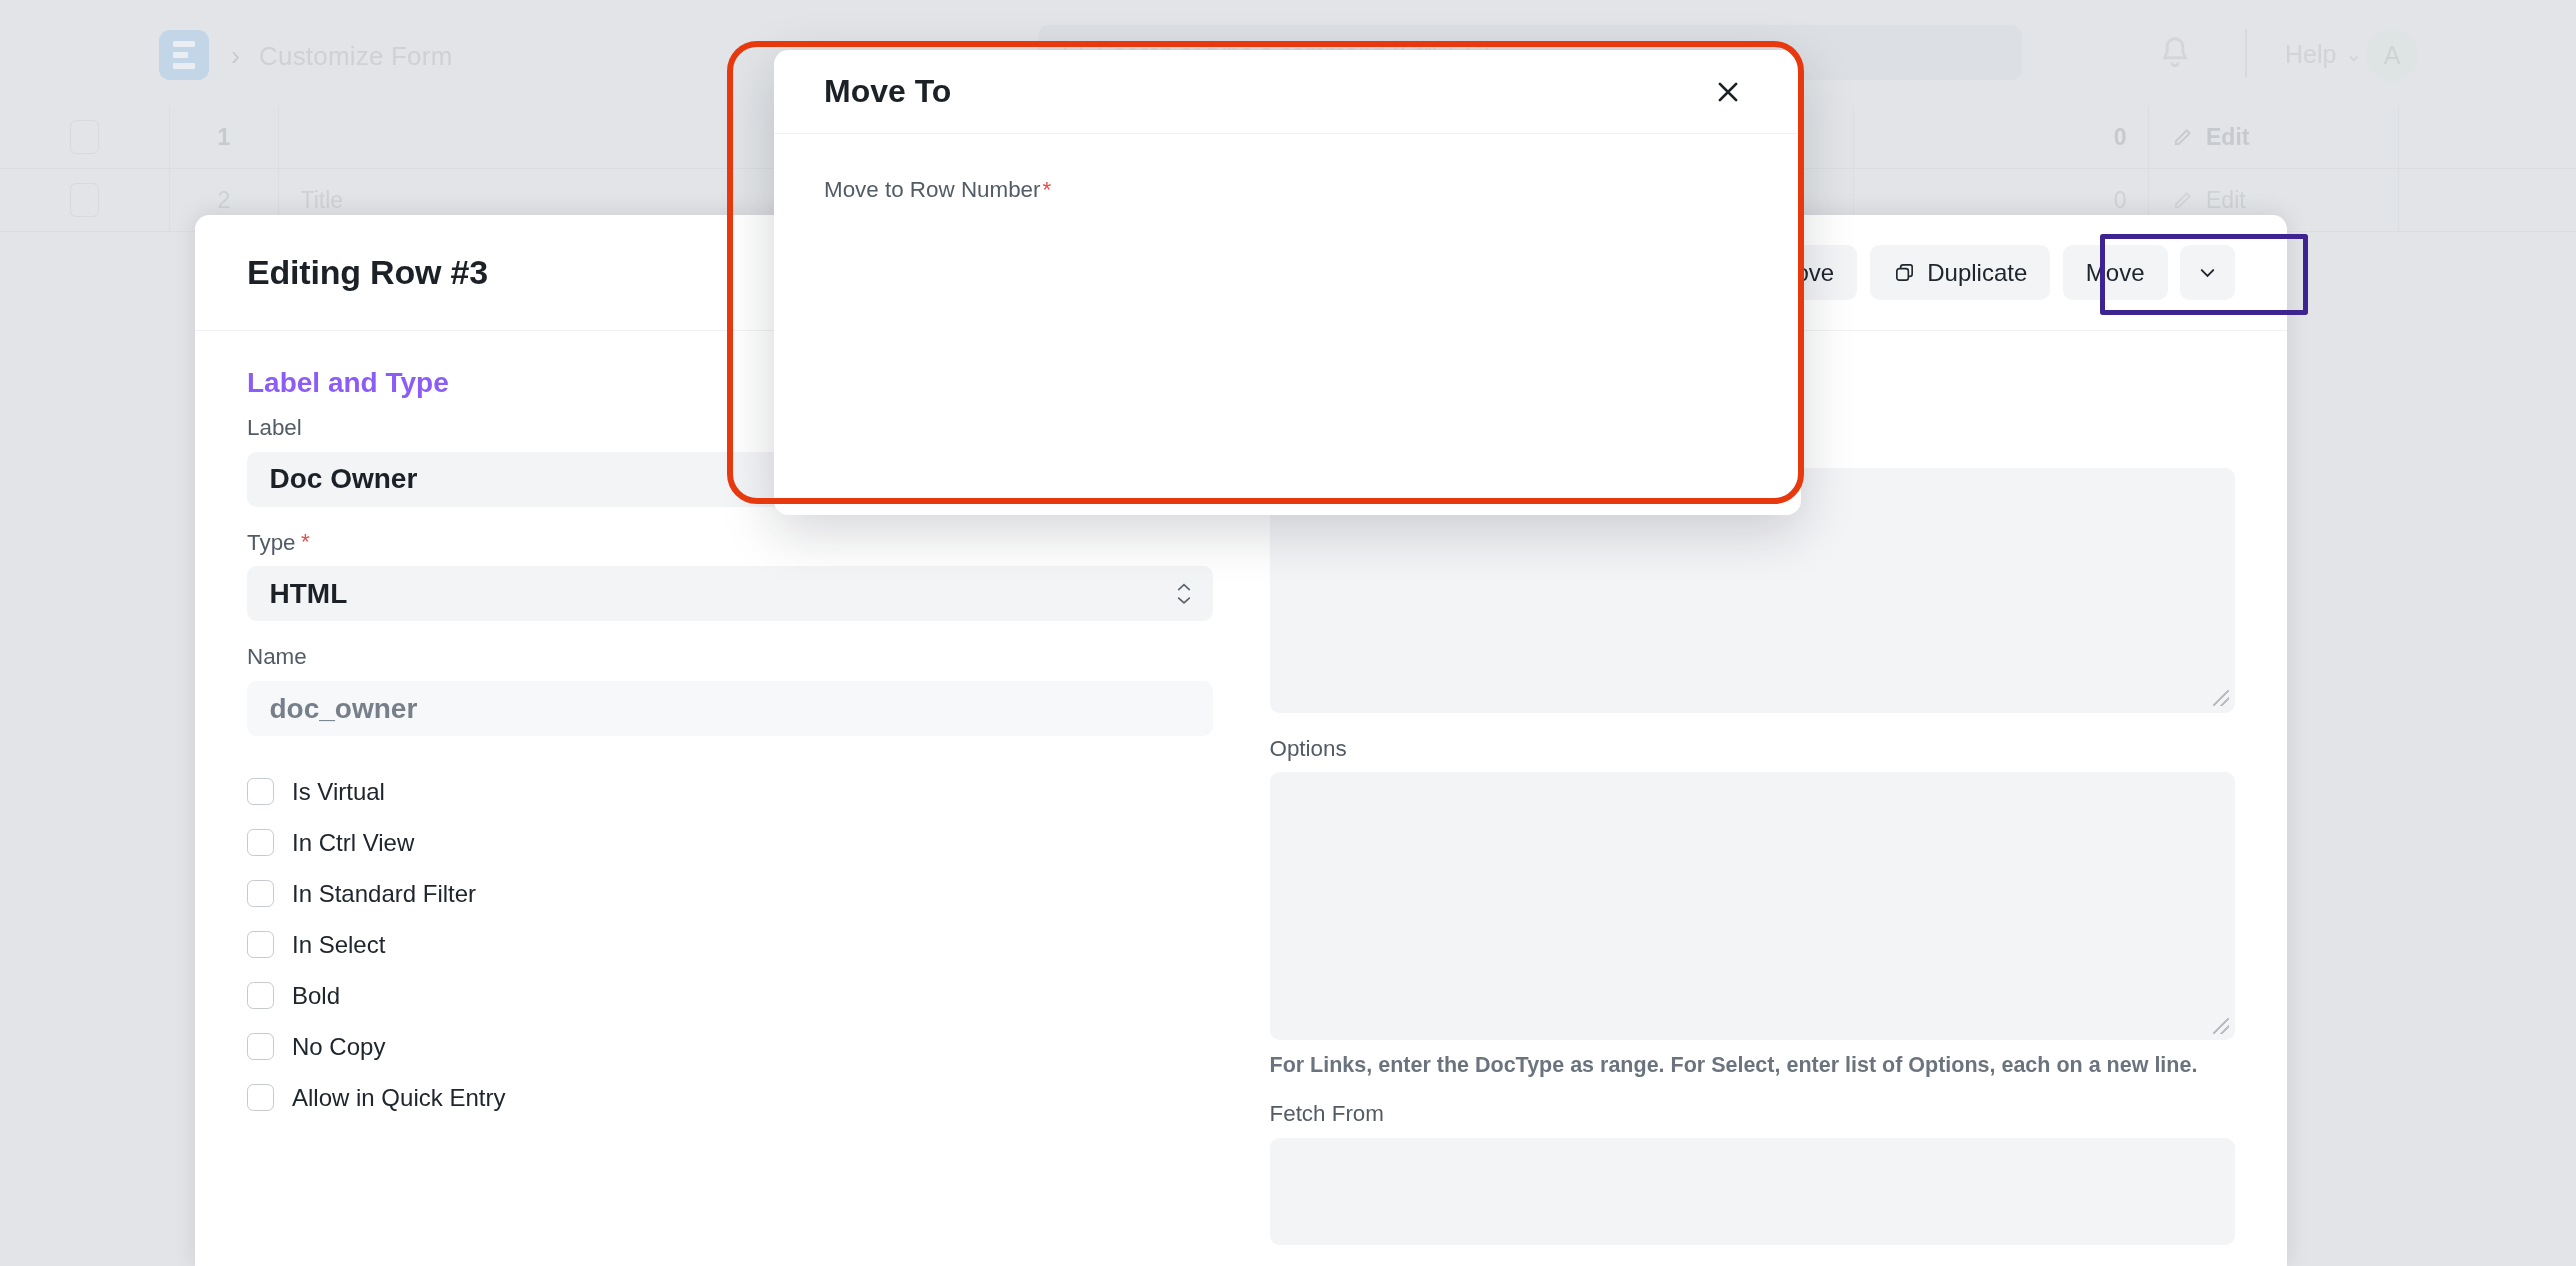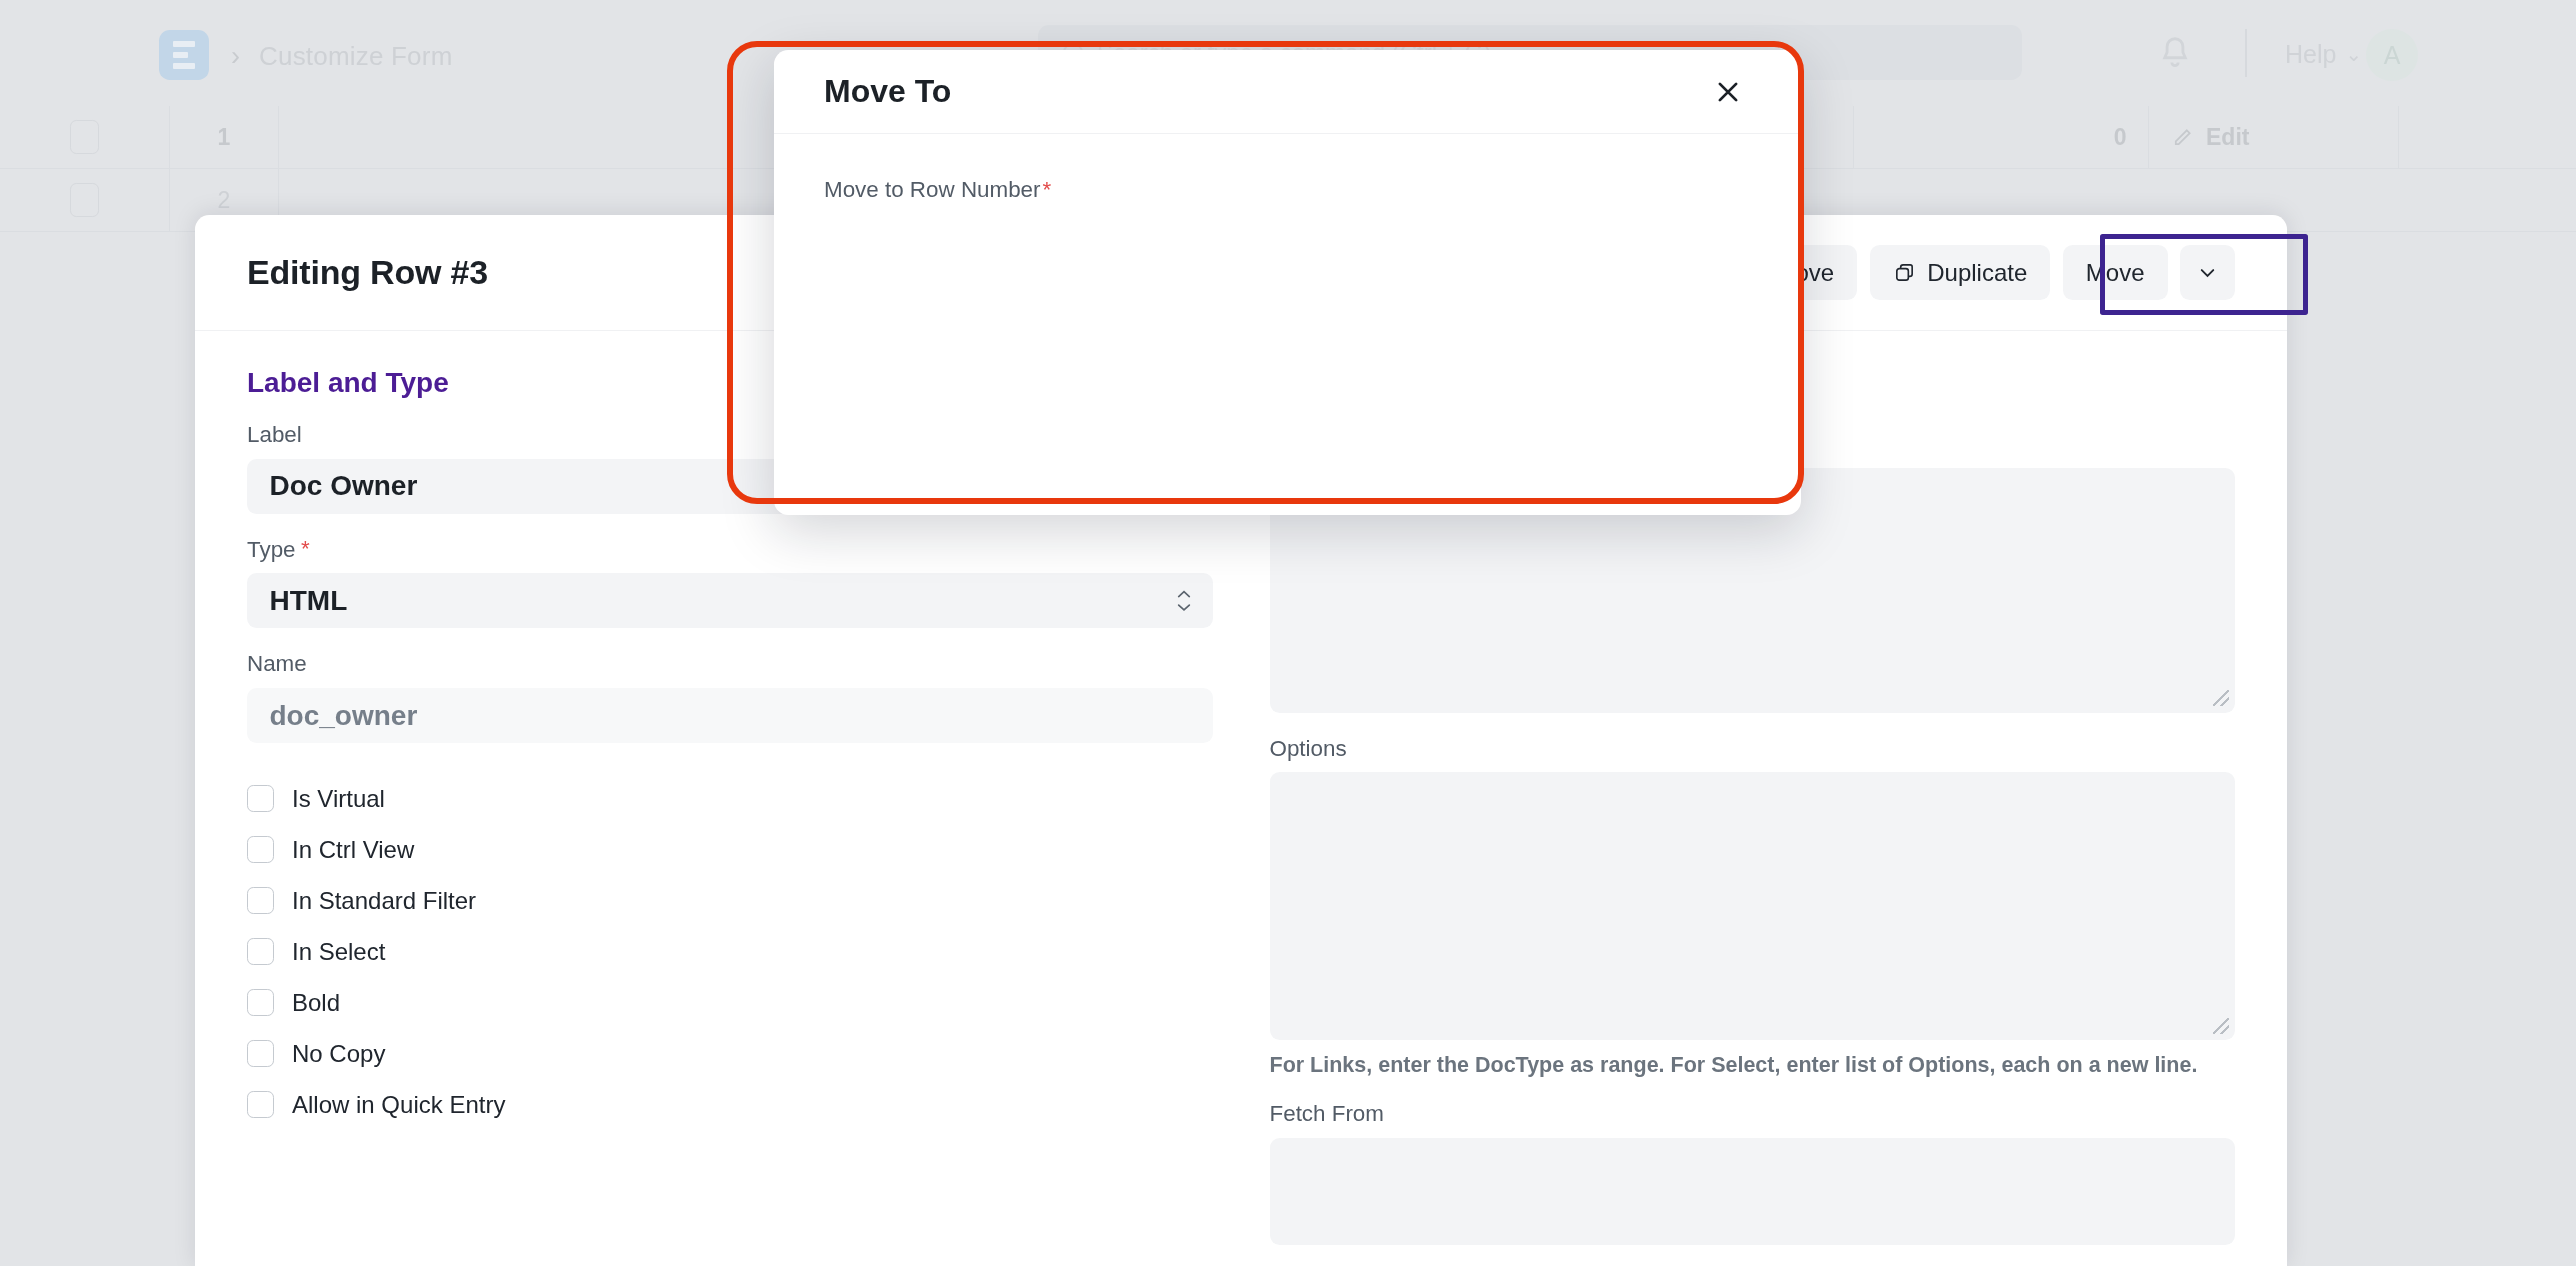--- a/index.html
+++ b/index.html
@@ -112,21 +112,21 @@
     white-space: nowrap;
   }
   .btn-danger { background: #f0675f; width: 63px; padding: 0; justify-content: center; }
   .btn-danger svg { width: 27px; height: 27px; }
   .btn-icon-only { width: 55px; padding: 0; justify-content: center; }
   .btn svg.ic { width: 23px; height: 23px; flex: none; }
 
   .edit-body { display: flex; padding: 36px 52px 0 52px; gap: 57px; }
   .col { width: 996px; }
 
-  .section-title { font-size: 28px; font-weight: 700; color: #4c1d95; margin-bottom: 23px; }
+  .section-title { font-size: 28px; font-weight: 700; color: #8b5cf6; margin-bottom: 16px; }
 
   .field { margin-bottom: 23px; }
   .field-label {
     font-size: 22.4px; color: #525b66; margin-bottom: 10.7px; display: flex; align-items: center; gap: 5.4px;
   }
   .req { color: #e24c4b; font-size: 22.4px; line-height: 1; }
 
   .control {
     width: 100%; height: 55px; background: #f3f4f6; border: 0.9px solid transparent;
     border-radius: 9.8px; padding: 0 21.5px; font-size: 28px; color: #1c2127;
@@ -247,20 +247,21 @@
               <path d="M16.5 4.5l3 3L8 19H5v-3z"></path>
             </svg>
           <span>Edit</span>
         </div>
       </div>
       <div class="bg-row">
         <div class="bg-cell c-check">
             <span class="bg-box"></span>
           </div>
         <div class="bg-cell c-num">2</div>
+        <div class="bg-cell c-label">Title</div>
         <div class="bg-cell c-type"></div>
         <div class="bg-cell c-chk2">
             <span class="bg-box"></span>
           </div>
         <div class="bg-cell c-zero">0</div>
         <div class="bg-cell c-edit">
           <svg class="bg-pencil" viewBox="0 0 24 24" fill="none" stroke="#d2d5d9" stroke-width="1.8">
               <path d="M16.5 4.5l3 3L8 19H5v-3z"></path>
             </svg>
           <span>Edit</span>

